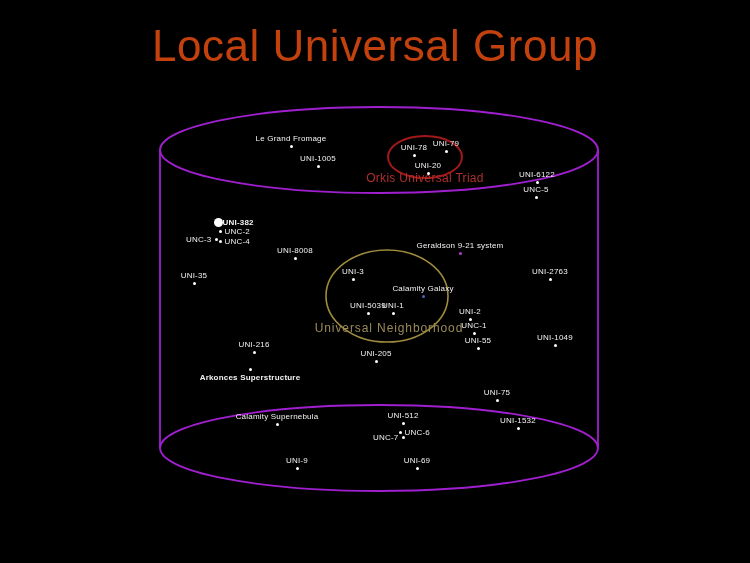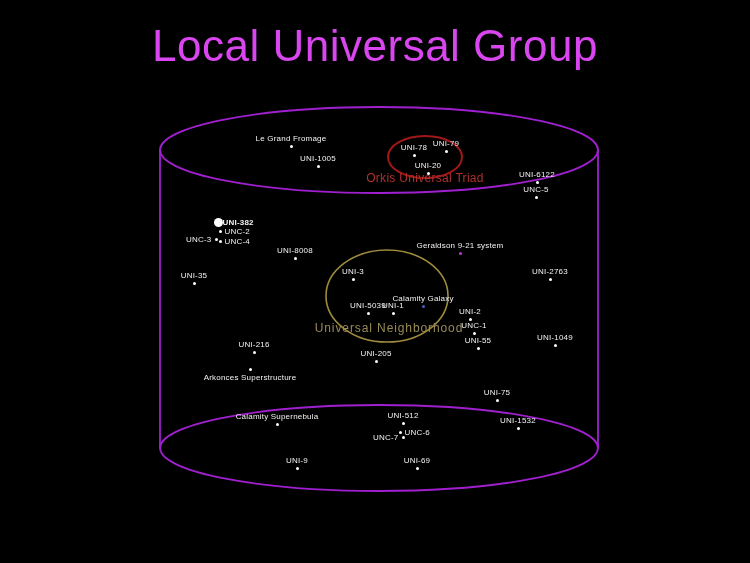--- a/index.html
+++ b/index.html
@@ -16,21 +16,21 @@
     font-family: "Liberation Sans", sans-serif;
   }
 
   
   #title {
     position: absolute;
     left: 0;
     top: 20px;
     width: 750px;
     text-align: center;
-    color: #d946ef;
+    color: #c2410c;
     font-size: 44px;
     font-weight: 400;
     letter-spacing: 0.5px;
     line-height: 52px;
     white-space: nowrap;
   }
 
   
   #cylinder-svg {
     position: absolute;
@@ -70,21 +70,21 @@
     position: absolute;
     white-space: nowrap;
     color: #f2f2f2;
     font-size: 8px;
     line-height: 9px;
     letter-spacing: 0.2px;
   }
 
   
   .lbl.above  { left: 50%; bottom: 4px; transform: translateX(-50%); }
-  .lbl.below  { left: 50%; top: 4px;    transform: translateX(-50%); }
+  .lbl.below  { left: 50%; top: 4px;    transform: translateX(-50%); font-weight: bold; }
   .lbl.left   { right: 5px; top: 50%;   transform: translateY(-50%); }
   .lbl.right  { left: 5px;  top: 50%;   transform: translateY(-50%); }
 
   
   .region-label {
     position: absolute;
     white-space: nowrap;
     font-size: 12px;
     line-height: 9px;
     letter-spacing: 0.3px;
@@ -175,21 +175,21 @@
         <div class="lbl above">UNI-2763</div>
       </div>
       <div class="node" style="left: 353px; top: 279px; width: 1px; height: 1px;">
         <div class="dot"></div>
         <div class="lbl above">UNI-3</div>
       </div>
       <div class="node" style="left: 393px; top: 313px; width: 1px; height: 1px;">
         <div class="dot"></div>
         <div class="lbl above">UNI-1</div>
       </div>
-      <div class="node" style="left: 423px; top: 306px; width: 1px; height: 1px; text-decoration: underline;">
+      <div class="node" style="left: 423px; top: 296px; width: 1px; height: 1px; text-decoration: underline;">
         <div class="dot blue"></div>
         <div class="lbl above">Calamity Galaxy</div>
       </div>
       <div class="node" style="left: 368px; top: 313px; width: 1px; height: 1px;">
         <div class="dot"></div>
         <div class="lbl above">UNI-5039</div>
       </div>
       <div class="node" style="left: 470px; top: 319px; width: 1px; height: 1px;">
         <div class="dot"></div>
         <div class="lbl above">UNI-2</div>

